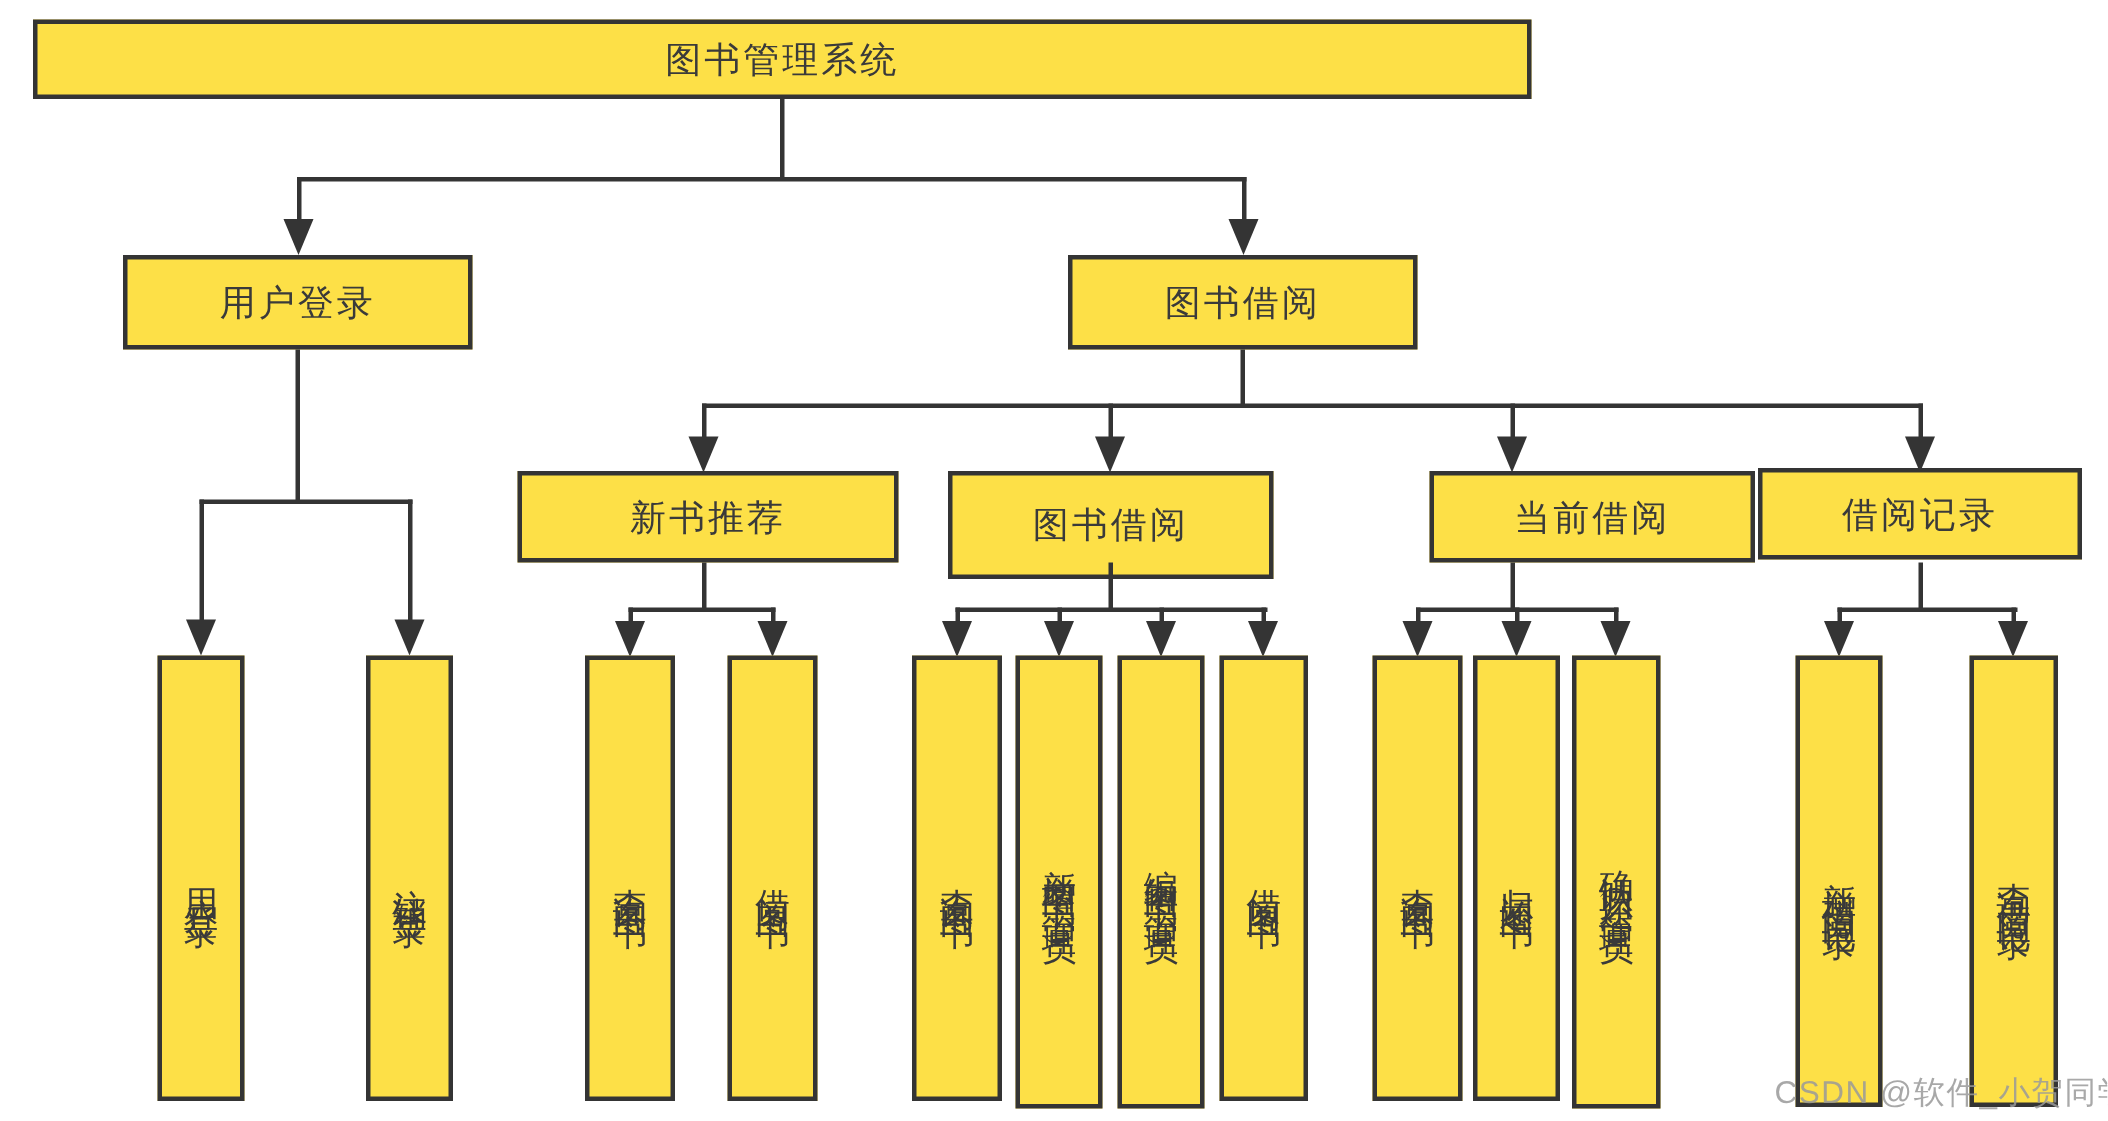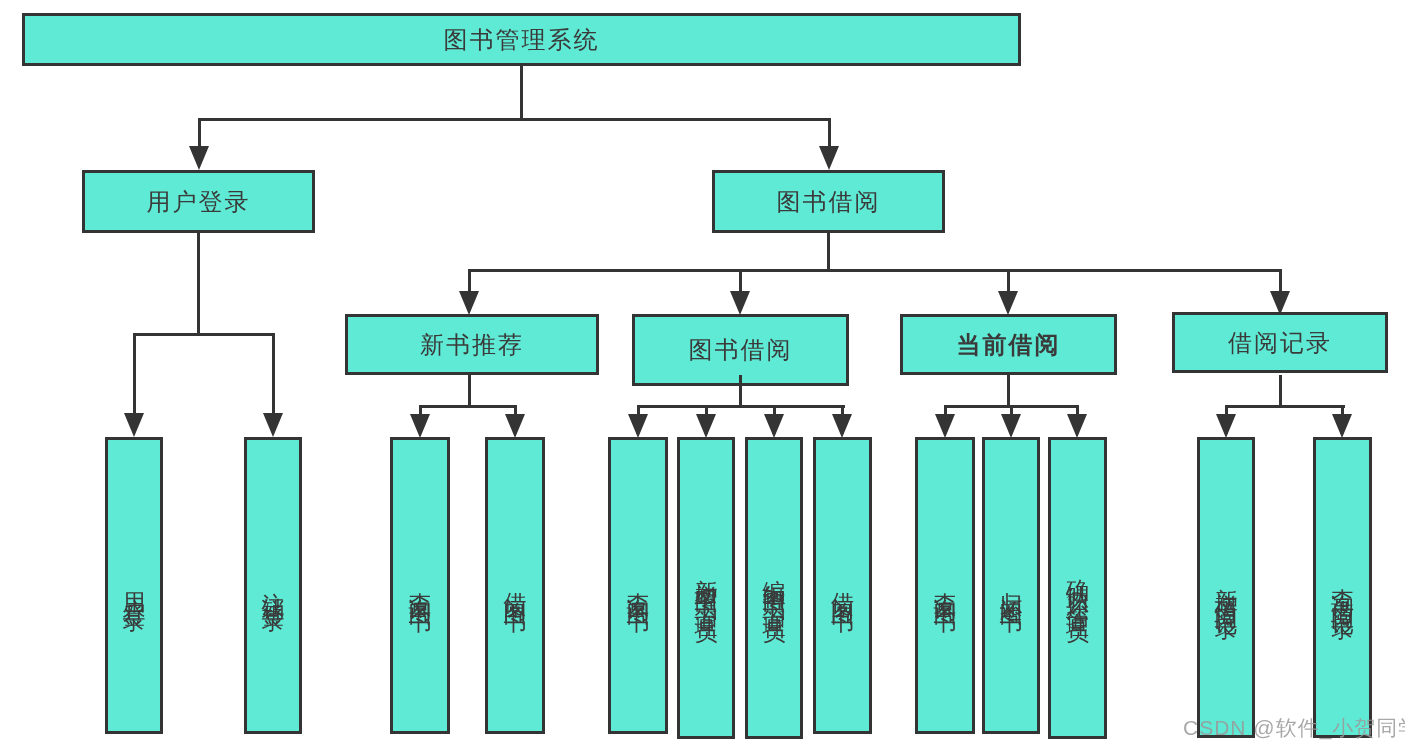--- a/index.html
+++ b/index.html
@@ -15,21 +15,21 @@
     background:var(--background);
     overflow:hidden;
     font-family:"Liberation Sans","DejaVu Sans",sans-serif;
     color:var(--text);
   }
   
   .box{
     position:absolute;
     box-sizing:border-box;
     border:3px solid var(--line);
-    background:#5eead4;
+    background:#fde047;
     display:flex;
     align-items:center;
     justify-content:center;
     font-size:24px;
     letter-spacing:2px;
     color:var(--text);
     text-align:center;
   }
   .vbox span{
     writing-mode:vertical-rl;
@@ -103,21 +103,21 @@
     <div class="ln" style="left:1279px;top:269px;width:3px;height:24px;"></div>
     <div class="ah" style="left:1270px;top:291px;"></div>
   </div>
 
   <div class="box" style="left:345px;top:314px;width:254px;height:61px;">
     <span>新书推荐</span>
   </div>
   <div class="box" style="left:632px;top:314px;width:217px;height:72px;">
     <span>图书借阅</span>
   </div>
-  <div class="box" style="left:900px;top:314px;width:217px;height:61px;font-weight:bold;">
+  <div class="box" style="left:953px;top:314px;width:217px;height:61px;">
     <span>当前借阅</span>
   </div>
   <div class="box" style="left:1172px;top:312px;width:216px;height:61px;">
     <span>借阅记录</span>
   </div>
 
   <div>
     <div class="ln" style="left:468px;top:375px;width:3px;height:33px;"></div>
     <div class="ln" style="left:419px;top:405px;width:98px;height:3px;"></div>
     <div class="ln" style="left:419px;top:405px;width:3px;height:12px;"></div>

